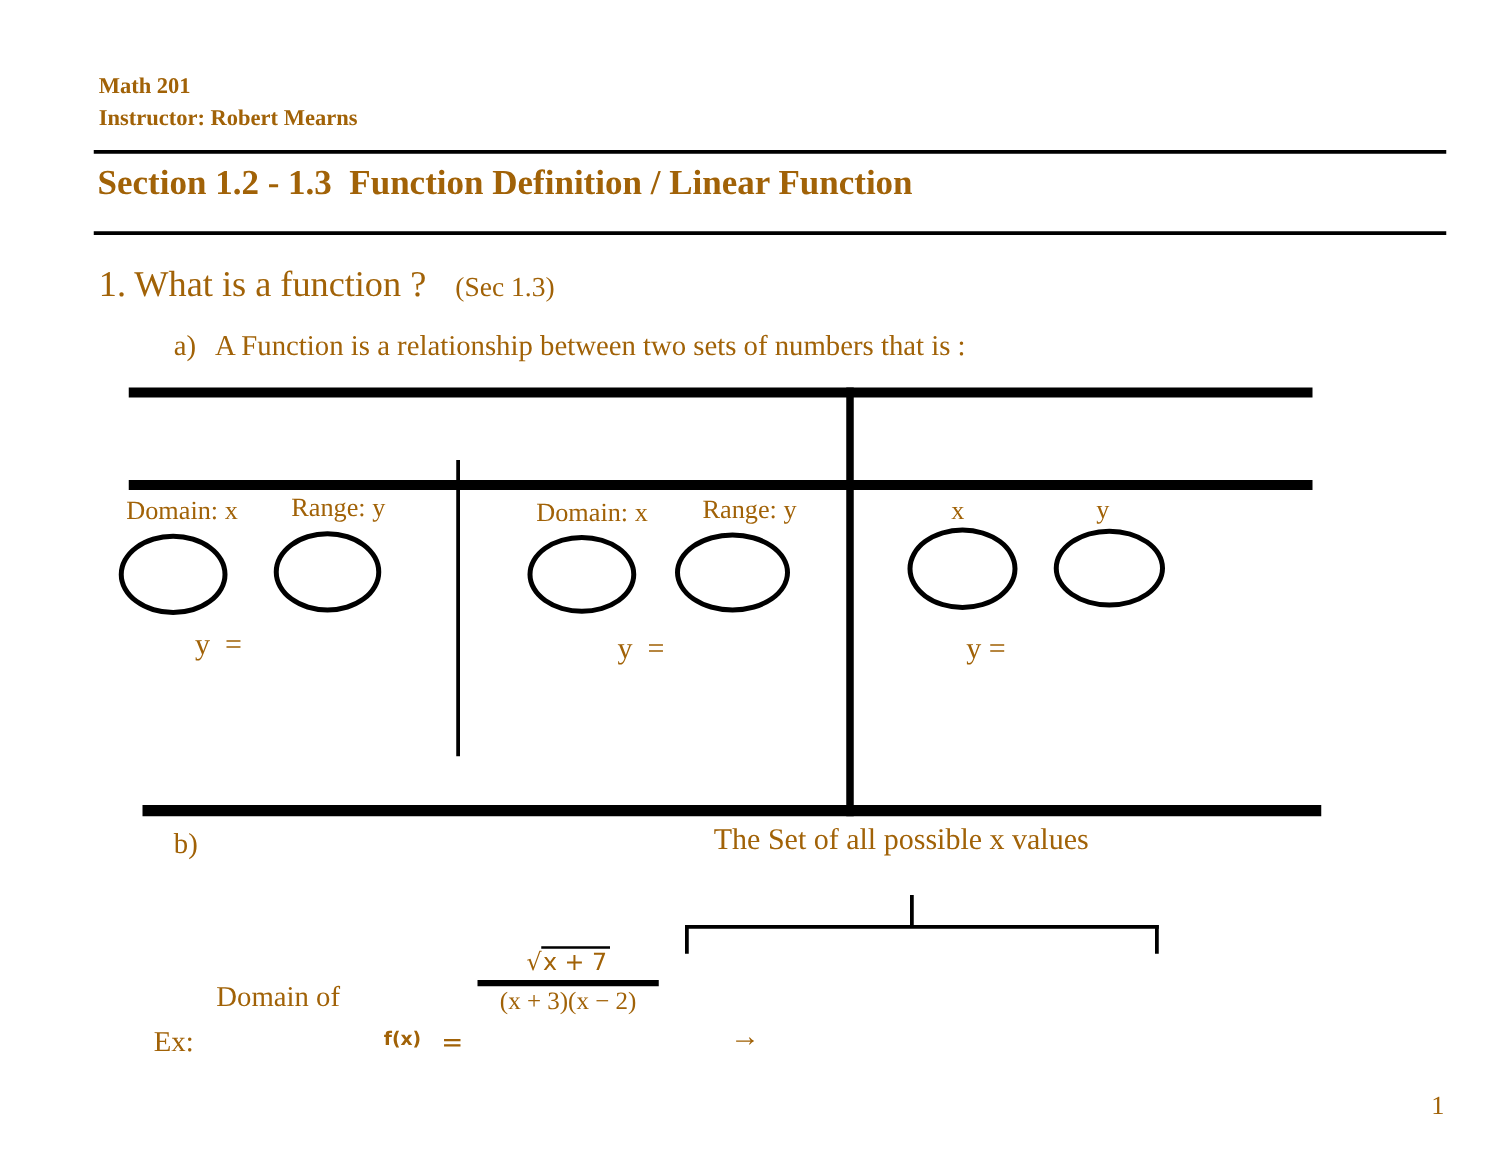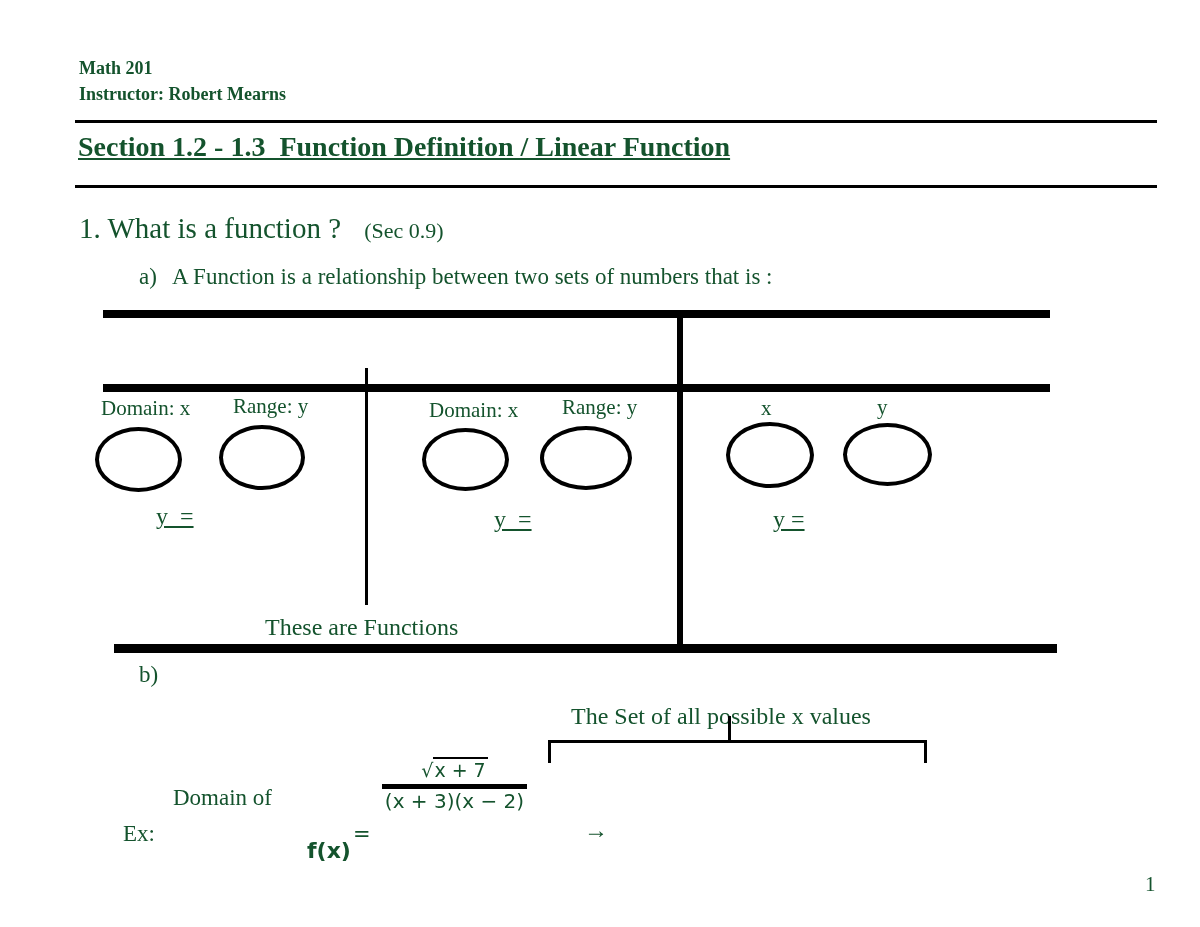--- a/index.html
+++ b/index.html
@@ -5,25 +5,25 @@
   html, body {
     margin: 0; padding: 0;
     width: 1200px; height: 927px;
     background: #ffffff;
   }
   .page {
     position: relative;
     width: 1200px; height: 927px;
     background: #ffffff;
     font-family: "Liberation Serif", "DejaVu Serif", serif;
-    color: #14532d;
+    color: #a16207;
     overflow: hidden;
   }
   .abs { position: absolute; white-space: nowrap; }
-  .pre { white-space: pre; text-decoration: underline; }
+  .pre { white-space: pre; }
   .rule { position: absolute; background: #000; }
 
   
   .course      { left: 79px;  top: 58px;  font-size: 18px; font-weight: bold; }
   .instructor  { left: 79px;  top: 84px;  font-size: 18px; font-weight: bold; }
   .rule-top    { left: 75px;  top: 120px; width: 1082px; height: 3px; }
   .section     { left: 78px;  top: 131px; font-size: 28px; font-weight: bold; }
   .rule-mid    { left: 75px;  top: 185px; width: 1082px; height: 3px; }
 
   
@@ -69,63 +69,63 @@
   .yeq3 { left: 773px; top: 506px; }
 
   
   .cap { font-size: 24px; }
   .cap-left  { left: 265px; top: 614px; }
   .cap-right { left: 740px; top: 614px; }
 
   
   .item-b-lab { left: 139px; top: 662px; font-size: 23px; }
   .item-b-txt { left: 184px; top: 662px; font-size: 23px; }
-  .item-b-ans { left: 571px; top: 659px; font-size: 24px; margin-top: 44px; }
+  .item-b-ans { left: 571px; top: 659px; font-size: 24px; }
 
   
   .br-tick  { left: 728px; top: 716px; width: 3px;   height: 25px; }
   .br-bar   { left: 548px; top: 740px; width: 379px; height: 3px; }
   .br-lleg  { left: 548px; top: 740px; width: 3px;   height: 23px; }
   .br-rleg  { left: 924px; top: 740px; width: 3px;   height: 23px; }
 
   
   .ex-lab   { left: 123px; top: 821px; font-size: 23px; }
   .ex-txt   { left: 173px; top: 785px; font-size: 23px; }
   .math { font-family: "DejaVu Sans", sans-serif; }
-  .ex-fx    { left: 307px; top: 822px; font-size: 22px; margin-top: 16px; }
+  .ex-fx    { left: 307px; top: 822px; font-size: 15px; }
   .ex-fx b  { font-weight: bold; }
   .ex-eq    { left: 353px; top: 822px; font-size: 21px; }
   .fraction {
     left: 382px; top: 758px; width: 145px;
     text-align: center; white-space: nowrap;
   }
   .fr-num { font-size: 19px; display: inline-block; line-height: 24px; }
   .fr-num .radicand { border-top: 2px solid #000; padding: 0 2px 0 1px; }
   .fr-bar { width: 145px; height: 5px; background: #000; margin: 2px 0 1px 0; }
-  .fr-den { font-size: 20px; line-height: 23px; }
+  .fr-den { font-size: 20px; line-height: 23px; font-family: Liberation Serif, serif; }
   .ex-arrow { left: 584px; top: 817px; font-size: 24px; }
   .alt-note { left: 186px; top: 861px; font-size: 23px; }
 
   .page-num { left: 1145px; top: 872px; font-size: 21px; }
 </style>
 </head>
 <body>
 
 <div class="page">
 
   <div class="abs course">Math 201</div>
   <div class="abs instructor">Instructor: Robert Mearns</div>
   <div class="rule rule-top"></div>
   <div class="abs section pre">Section 1.2 - 1.3  Function Definition / Linear Function</div>
   <div class="rule rule-mid"></div>
 
   <div class="abs q1">
     <span>1.</span>
     <span>What is a function ?</span>
-    <span class="ref">(Sec 0.9)</span>
+    <span class="ref">(Sec 1.3)</span>
   </div>
 
   <div class="abs item-a-lab">a)</div>
   <div class="abs item-a-txt">A Function is a relationship between two sets of numbers that is :</div>
 
   <div class="rule dl-top"></div>
   <div class="rule dl-mid"></div>
   <div class="rule dv-thin"></div>
   <div class="rule dv-thick"></div>
   <div class="rule dl-bottom"></div>
@@ -141,21 +141,20 @@
   <div class="oval ov2a"></div>
   <div class="oval ov2b"></div>
   <div class="abs yeq yeq2 pre">y  =</div>
 
   <div class="abs plabel p3-x">x</div>
   <div class="abs plabel p3-y">y</div>
   <div class="oval ov3a"></div>
   <div class="oval ov3b"></div>
   <div class="abs yeq yeq3 pre">y =</div>
 
-  <div class="abs cap cap-left">These are Functions</div>
 
   <div class="abs item-b-lab">b)</div>
   <div class="abs item-b-ans">The Set of all possible x values</div>
 
   <div class="rule br-tick"></div>
   <div class="rule br-bar"></div>
   <div class="rule br-lleg"></div>
   <div class="rule br-rleg"></div>
 
   <div class="abs ex-lab">Ex:</div>

